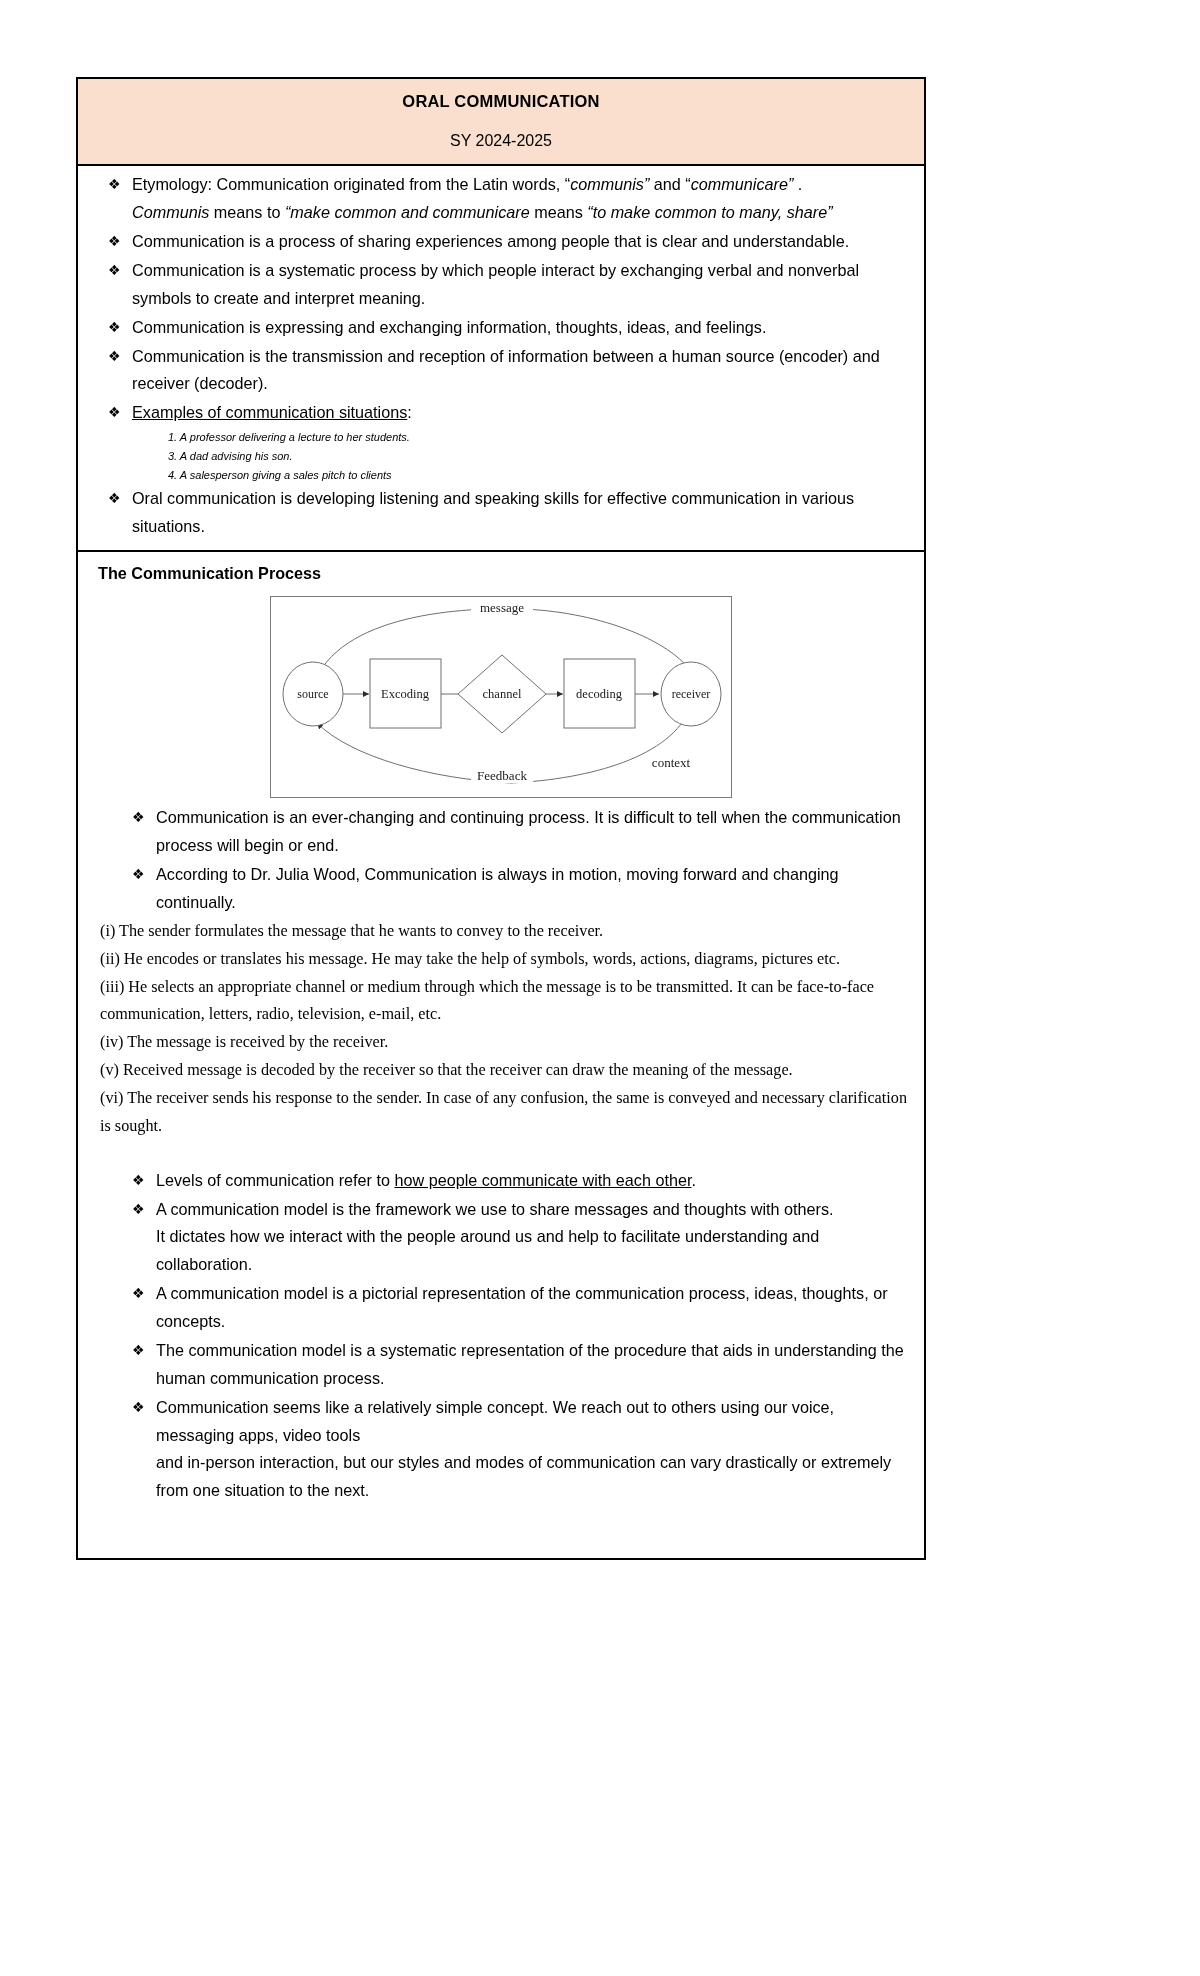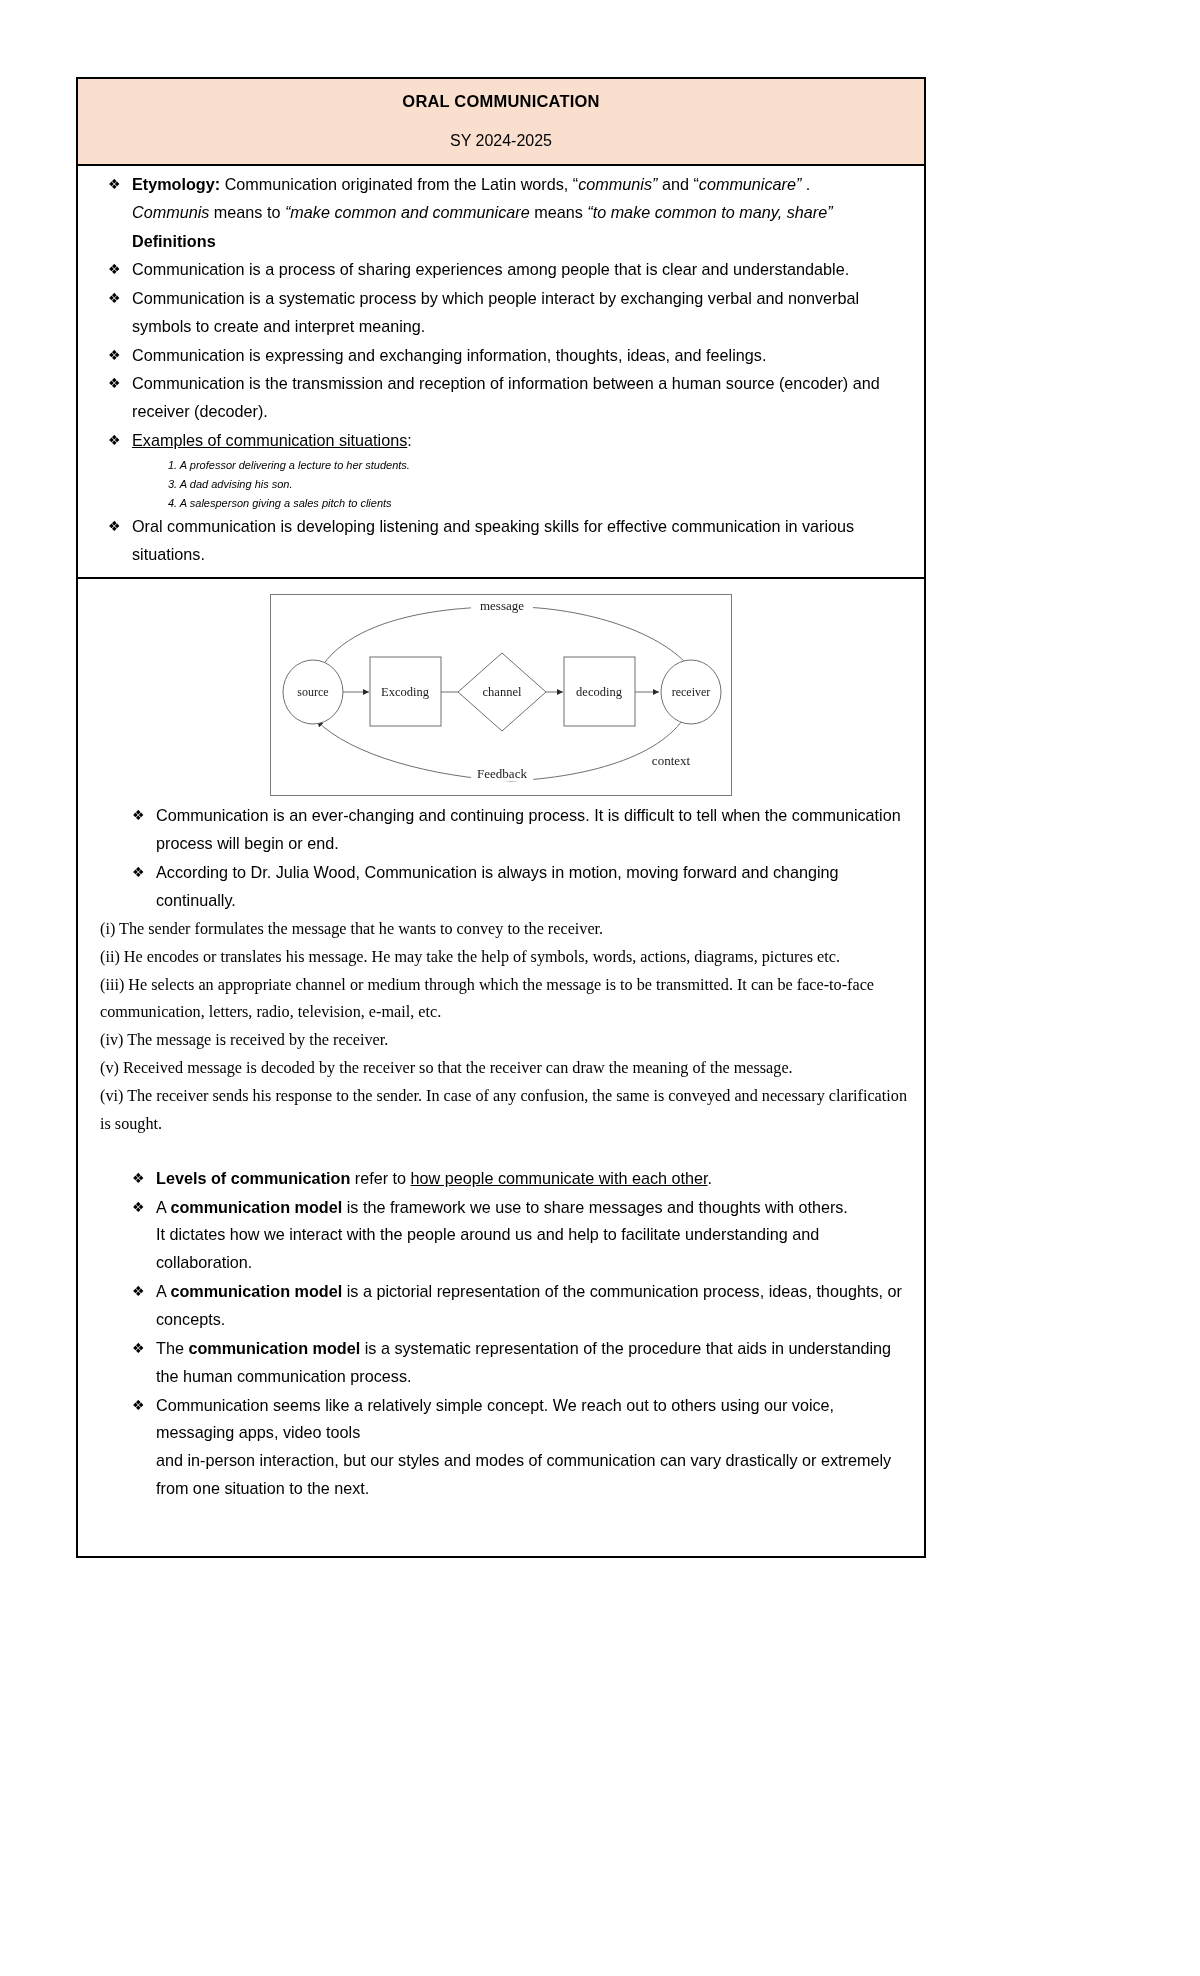--- a/index.html
+++ b/index.html
@@ -93,21 +93,21 @@
     font-size: 16.2px;
     line-height: 1.72;
     padding-left: 42px;
   }
   .sec-title {
     font-weight: bold;
     font-size: 16.2px;
     line-height: 1.6;
     padding: 4px 0 0 8px;
   }
-  b, strong { font-weight: bold; }
+  b, strong { font-weight: normal; }
   i, em { }
   .u { text-decoration: underline; }
   
   .diagram-wrap {
     display: flex;
     justify-content: center;
     padding: 10px 0 6px 0;
   }
   .diagram {
     width: 460px;
@@ -134,21 +134,20 @@
     <ul class="bul">
 
       <li>
         <span class="mk">❖</span>
         <b>Etymology:</b><span> Communication originated from the Latin words, “</span><i>communis”</i><span> and “</span><i>communicare”</i><span> .</span>
         <br>
         <i>Communis</i><span> means to </span><i>“make common and communicare</i><span> means </span><i>“to make common to many, share”</i>
       </li>
     </ul>
 
-    <div class="hdr-line">Definitions</div>
 
     <ul class="bul">
       <li>
         <span class="mk">❖</span>
         <span>Communication is a process of sharing experiences among people that is clear and understandable.</span>
       </li>
       <li>
         <span class="mk">❖</span>
         <span>Communication is a systematic process by which people interact by exchanging verbal and nonverbal symbols to create and interpret meaning.</span>
       </li>
@@ -174,20 +173,21 @@
     <ul class="bul">
       <li>
         <span class="mk">❖</span>
         <span>Oral communication is developing listening and speaking skills for effective communication in various situations.</span>
       </li>
     </ul>
   </div>
 
   <div class="section">
 
+    <div class="sec-title">The Communication Process</div>
 
     <div class="diagram-wrap">
       <div class="diagram">
         <svg width="458" height="198" viewBox="0 0 458 198" xmlns="http://www.w3.org/2000/svg">
           <defs>
             <marker id="ah" markerWidth="7" markerHeight="7" refX="6" refY="3" orient="auto">
               <path d="M0,0 L6,3 L0,6 z" fill="#2b2b2b"></path>
             </marker>
           </defs>
 

